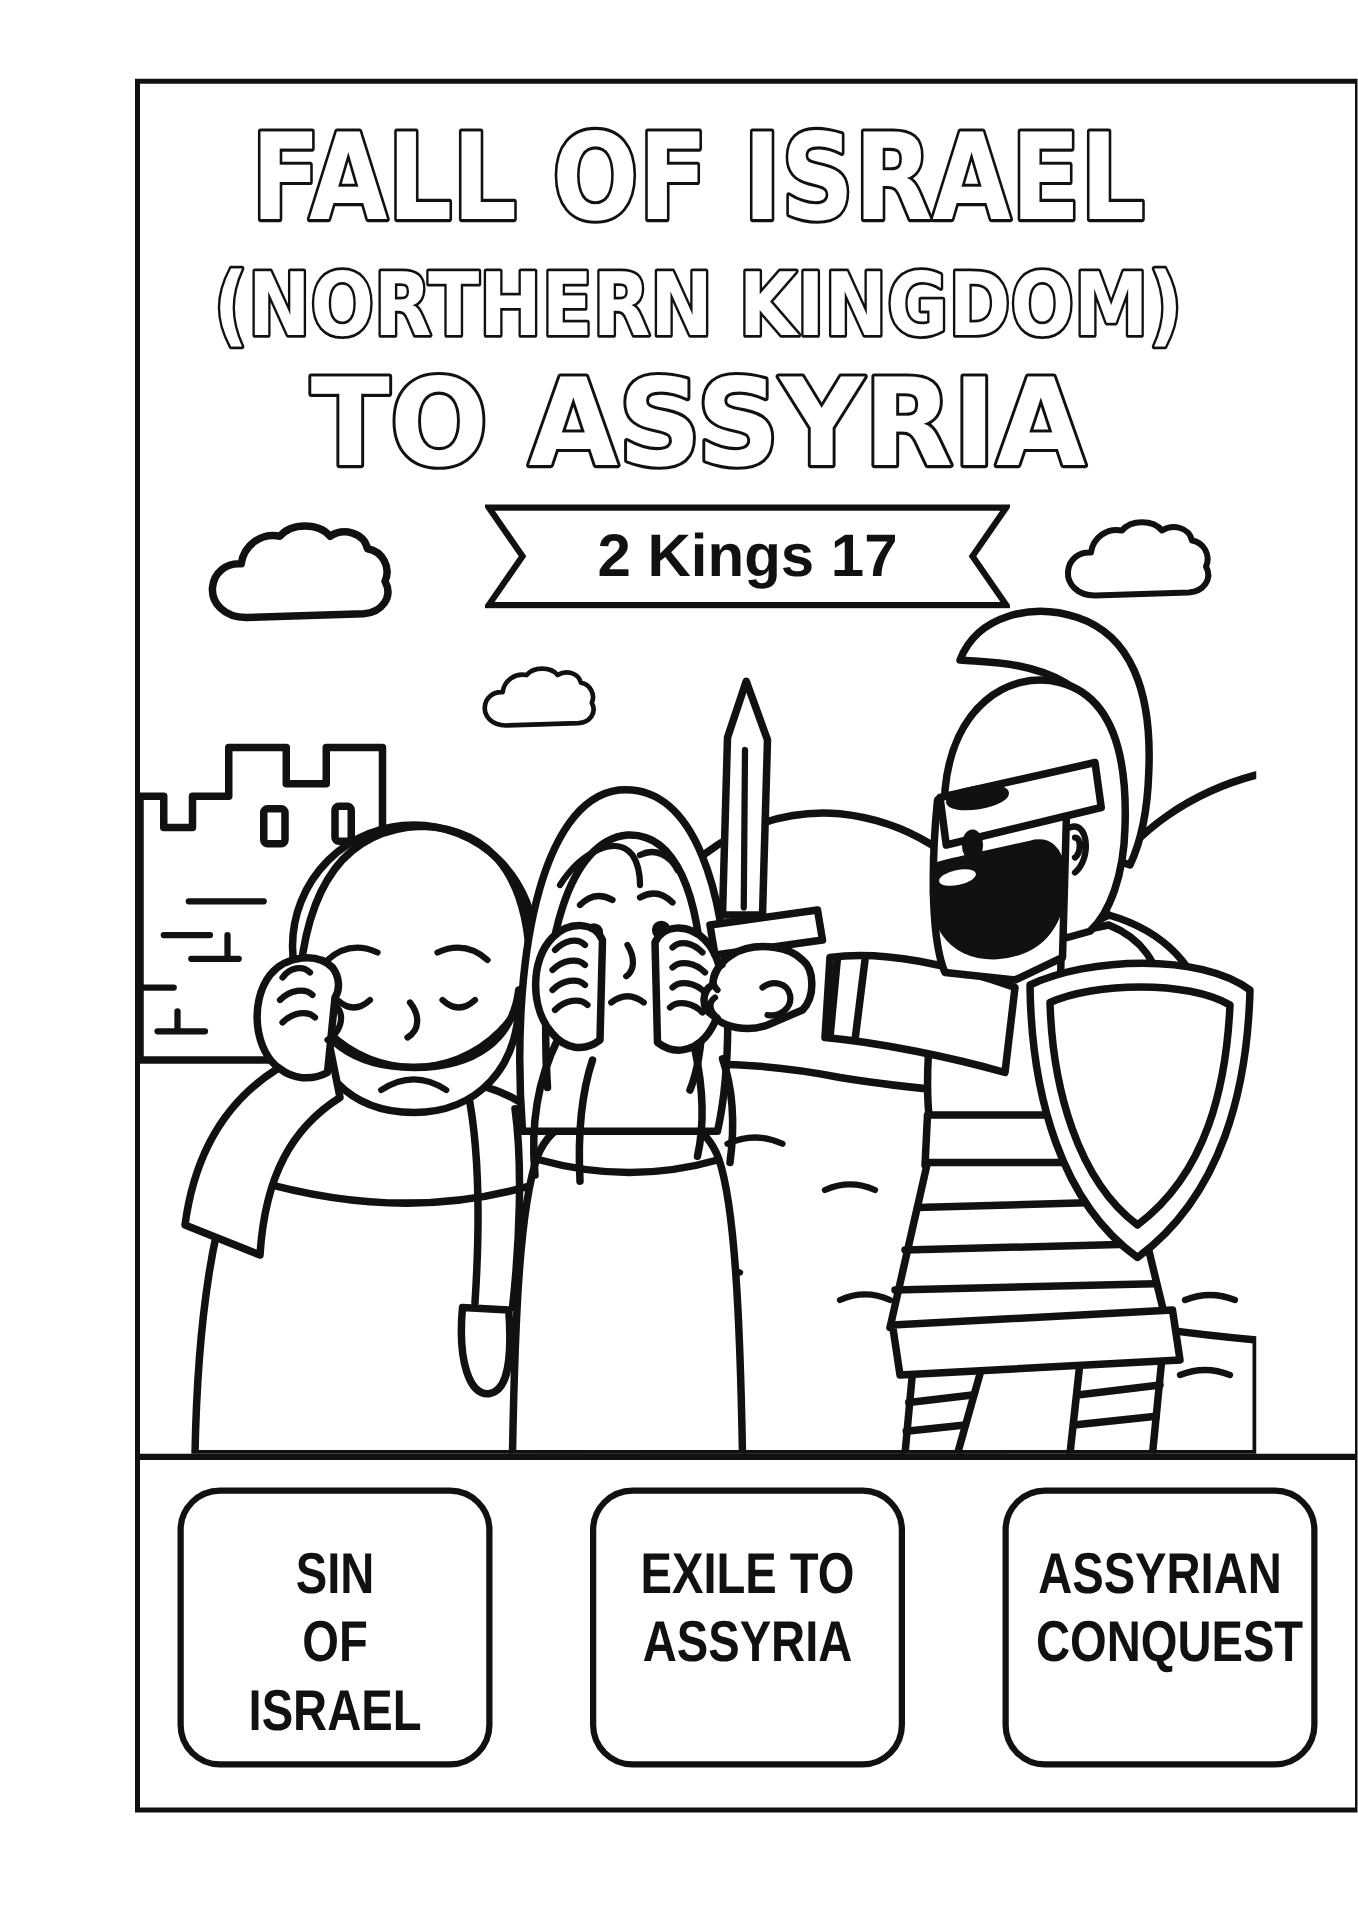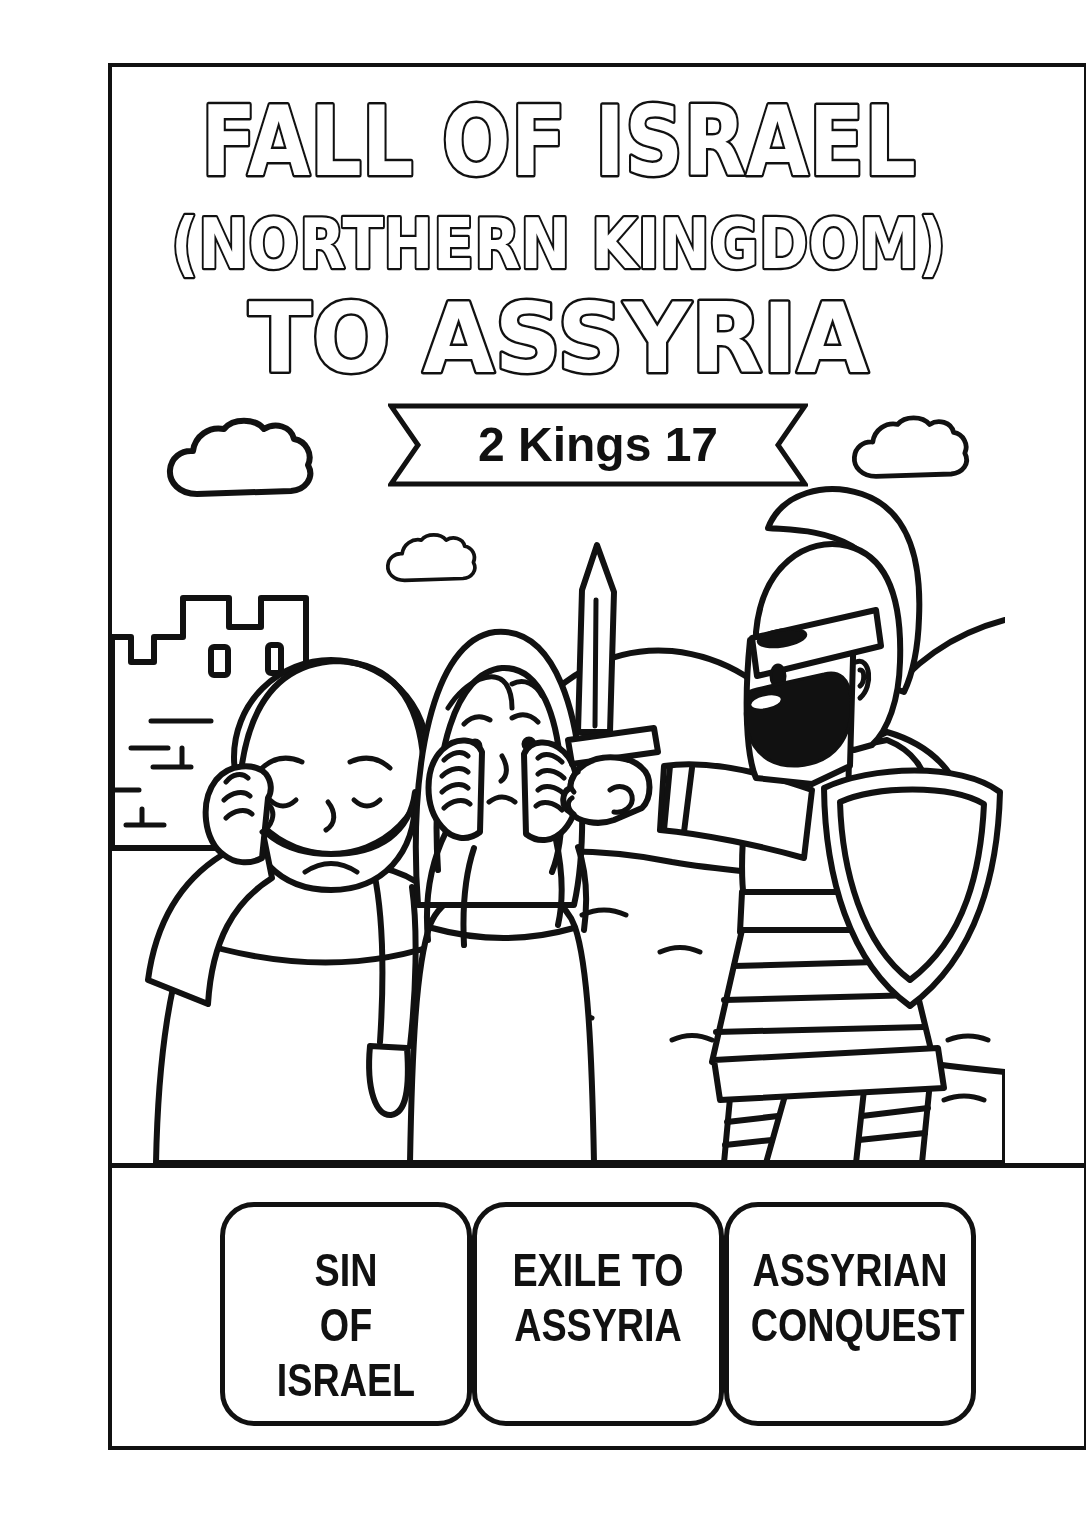--- a/index.html
+++ b/index.html
@@ -12,22 +12,22 @@
   .title-svg text{
     font-family:"DejaVu Sans",sans-serif;font-weight:700;
     fill:#fff;stroke:#111;paint-order:stroke;stroke-linejoin:round;
   }
   .banner{position:absolute;top:336px;left:50%;transform:translateX(-50%);z-index:3;}
   .banner text{font-family:"Liberation Sans",sans-serif;font-weight:700;font-size:48px;fill:#111;}
   .illustration{position:absolute;left:0;top:333px;width:893px;height:763px;z-index:1;}
   .divider{position:absolute;left:0;top:1096px;width:100%;height:5px;background:#111;z-index:4;}
   .boxes{
     position:absolute;left:0;top:1101px;width:100%;height:278px;
-    display:flex;justify-content:center;box-sizing:border-box;
-    padding:22px 30px 0 30px;z-index:4;margin-top:12px;
+    display:flex;justify-content:space-between;box-sizing:border-box;
+    padding:22px 30px 0 30px;z-index:4;
   }
   .label-box{
     width:252px;height:224px;box-sizing:border-box;
     border:5px solid #111;border-radius:34px;background:#fff;
     padding-top:36px;text-align:center;
   }
   .box-lines{transform:scaleX(0.82);transform-origin:50% 0;}
   .box-line{
     font-weight:700;font-size:46px;line-height:55px;color:#111;
     letter-spacing:0px;white-space:nowrap;

